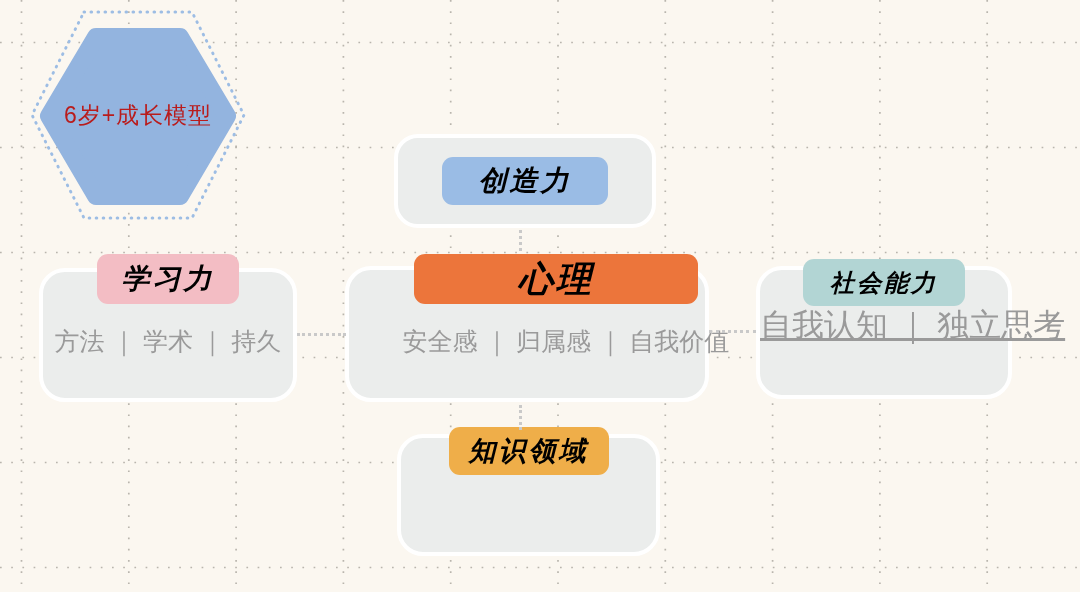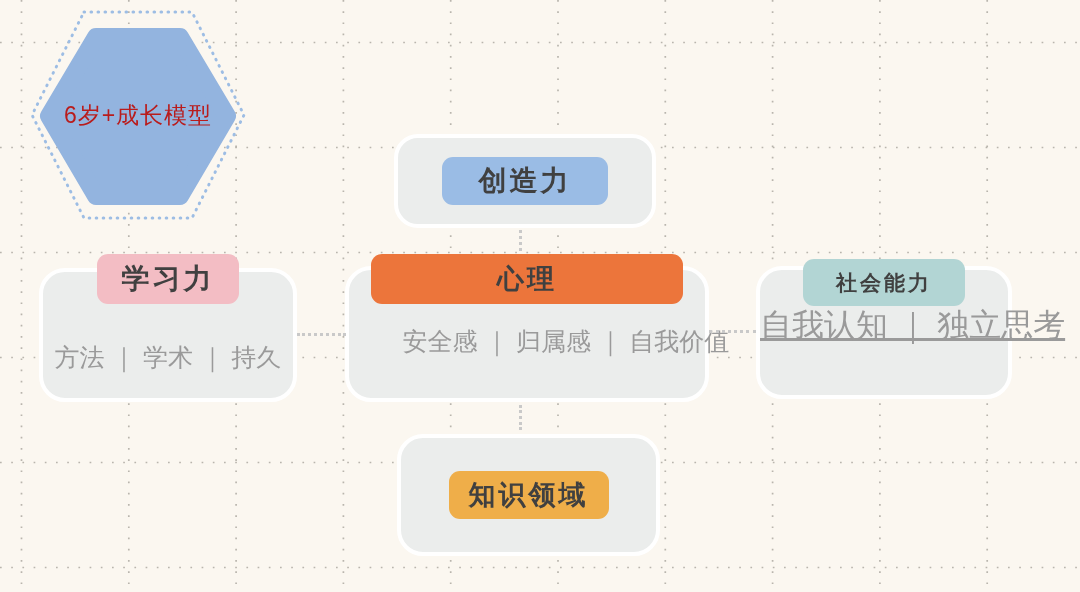--- a/index.html
+++ b/index.html
@@ -22,43 +22,43 @@
   }
 
   
   .card{
     position:absolute;box-sizing:border-box;
     background:#ebedec;border:4px solid #ffffff;border-radius:26px;
   }
   .pill{
     box-sizing:border-box;
     display:flex;align-items:center;justify-content:center;
-    color:#404040;font-weight:bold;letter-spacing:3px;
-    border-radius:11px;white-space:nowrap;
+    color:#000000;font-weight:bold;letter-spacing:3px;
+    border-radius:11px;white-space:nowrap;font-style:italic;
   }
   .pill-float{position:absolute;left:50%;transform:translateX(-50%);}
   .card-body{
     position:absolute;left:0;width:100%;text-align:center;
     color:#9a9a9a;font-size:25px;white-space:nowrap;
   }
 
   #card-creativity{left:394px;top:134px;width:262px;height:94px;border-radius:24px;
     display:flex;align-items:center;justify-content:center;}
   #pill-creativity{width:166px;height:48px;font-size:28px;}
 
   #card-psychology{left:345px;top:266px;width:364px;height:136px;}
-  #pill-psychology{top:-16px;width:312px;height:50px;font-size:27px;}
+  #pill-psychology{top:-16px;width:284px;height:50px;font-size:35px;margin-left:29px;}
   #body-psychology{top:55px;padding-left:39px;}
 
   #card-learning{left:39px;top:268px;width:258px;height:134px;padding-left:13px;}
   #pill-learning{top:-18px;width:142px;height:50px;font-size:28px;}
-  #body-learning{top:53px;margin-top:16px;}
+  #body-learning{top:53px;}
 
   #card-social{left:756px;top:266px;width:256px;height:133px;}
-  #pill-social{top:-11px;width:162px;height:47px;font-size:21px;}
+  #pill-social{top:-11px;width:162px;height:47px;font-size:24px;}
   #body-social{top:35px;font-size:32px;line-height:41px;text-decoration:underline;}
 
   #card-knowledge{left:397px;top:434px;width:263px;height:122px;}
   #pill-knowledge{top:-11px;width:160px;height:48px;font-size:27px;}
   #body-knowledge{top:61px;}
 
   
   .connector{position:absolute;}
   .connector.v{border-left:3px dotted #c9c9c9;width:0;}
   .connector.h{border-top:3px dotted #c9c9c9;height:0;}
@@ -115,21 +115,21 @@
   </div>
 
   <div class="card" id="card-social">
     <div class="pill pill-float" id="pill-social" style="background-color: rgb(178, 213, 212);">社会能力</div>
     <div class="card-body" id="body-social">
       <div>自我认知 ｜ 独立思考</div>
     </div>
   </div>
 
   <div class="card" id="card-knowledge">
-    <div class="pill pill-float" id="pill-knowledge" style="background-color: rgb(239, 174, 73); margin-top: 44px;">知识领域</div>
+    <div class="pill pill-float" id="pill-knowledge" style="background-color: rgb(239, 174, 73);">知识领域</div>
   </div>
 
   <div class="connector v" id="conn-top"></div>
   <div class="connector v" id="conn-bottom"></div>
   <div class="connector h" id="conn-left"></div>
   <div class="connector h" id="conn-right"></div>
 
 </div>
 
 </body></html>

